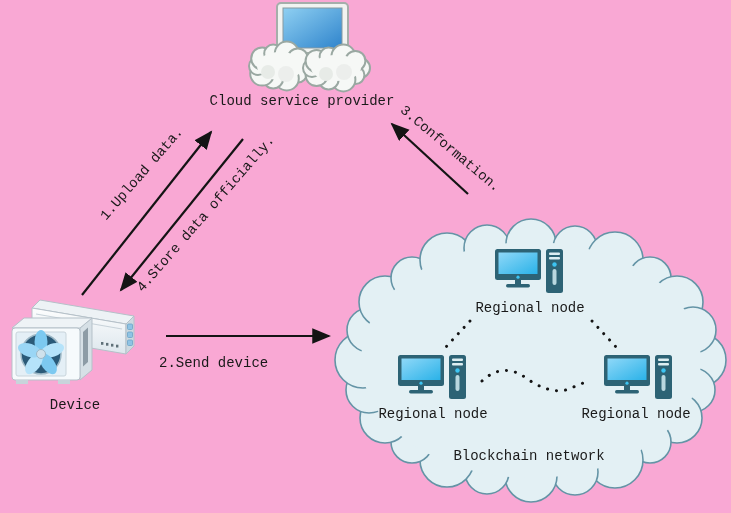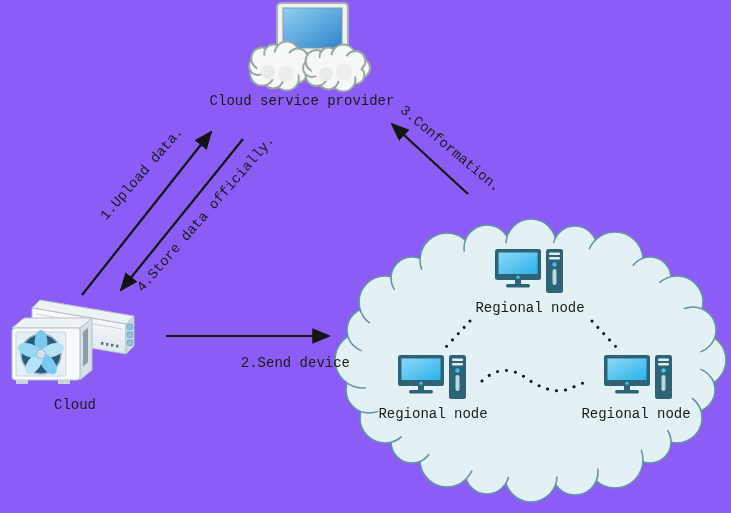--- a/index.html
+++ b/index.html
@@ -1,17 +1,17 @@
 <!DOCTYPE html>
 <html><head>
 <meta charset="utf-8">
 <style>
   html,body{margin:0;padding:0;background:#fff;}
   .canvas{
-    position:relative;width:731px;height:513px;background:#8b5cf6;overflow:hidden;
+    position:relative;width:731px;height:513px;background:#f9a8d4;overflow:hidden;
     font-family:"Liberation Mono","DejaVu Sans Mono",monospace;color:#1a1a1a;
   }
   .abs{position:absolute;}
   .lbl{
     position:absolute;font-size:14px;line-height:17px;white-space:nowrap;
     color:#1a1a1a;letter-spacing:0;
   }
   .rot{transform-origin:center center;}
   svg{display:block;}
 </style>
@@ -201,27 +201,28 @@
     <line x1="468" y1="194" x2="392" y2="124" stroke="#141414" stroke-width="2.2" marker-end="url(#ah)"></line>
     <g stroke="#141414" stroke-width="3" stroke-linecap="round" fill="none">
       <path d="M470,321 L445,348" stroke-dasharray="0.1 8.5"></path>
       <path d="M592,321 L617,348" stroke-dasharray="0.1 8.5"></path>
       <path d="M482,381 C496,368 511,367 526,378 C540,388 556,394 569,389 C576,386 583,382 590,382" stroke-dasharray="0.1 9"></path>
     </g>
   </svg>
 
   <div class="lbl" style="left:207px;top:93px;width:190px;text-align:center">Cloud service provider</div>
 
-  <div class="lbl" style="left:15px;top:397px;width:120px;text-align:center">Cloud</div>
+  <div class="lbl" style="left:15px;top:397px;width:120px;text-align:center">Device</div>
 
   <div class="lbl" style="left:470px;top:300px;width:120px;text-align:center">Regional node</div>
   <div class="lbl" style="left:373px;top:406px;width:120px;text-align:center">Regional node</div>
   <div class="lbl" style="left:576px;top:406px;width:120px;text-align:center">Regional node</div>
+  <div class="lbl" style="left:449px;top:448px;width:160px;text-align:center">Blockchain network</div>
 
   <div class="lbl rot" style="left:142px;top:174px;transform:translate(-50%,-50%) rotate(-49deg)">1.Upload data.</div>
   <div class="lbl rot" style="left:206px;top:214px;transform:translate(-50%,-50%) rotate(-49deg)">4.Store data officially.</div>
   <div class="lbl rot" style="left:450px;top:149px;transform:translate(-50%,-50%) rotate(40deg)">3.Conformation.</div>
 
-  <div class="lbl" style="left:168px;top:353px;width:182px;text-align:right;line-height:20px">
+  <div class="lbl" style="left:159px;top:353px;width:182px;text-align:left;line-height:20px">
     <div>2.Send device</div>
   </div>
 
 </div>
 
 </body></html>

